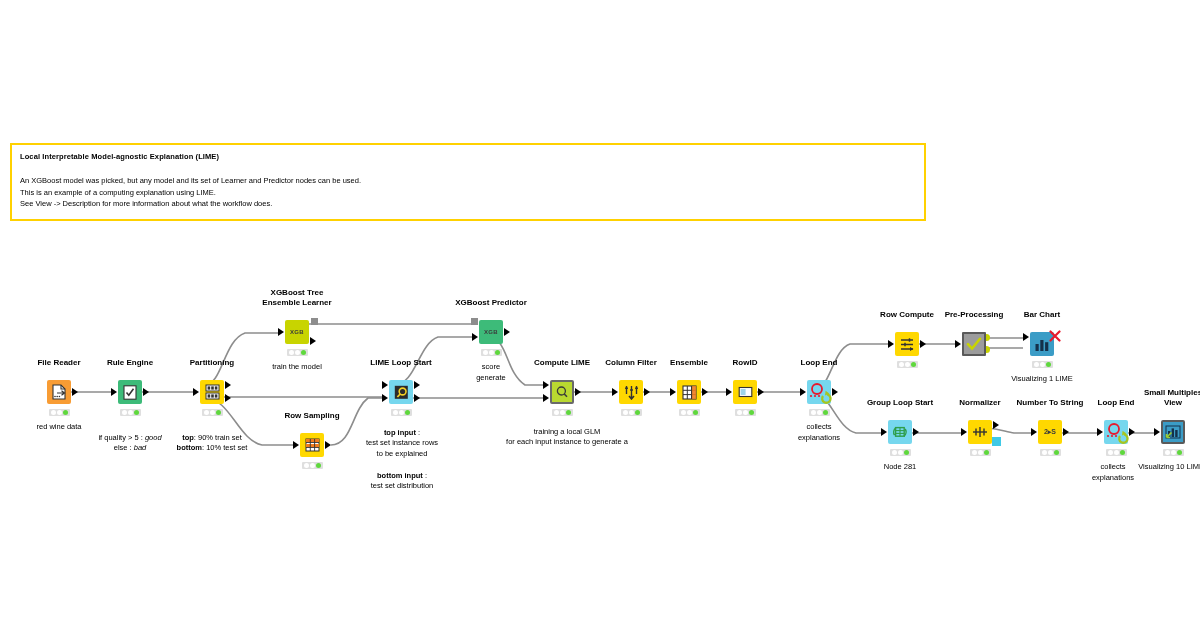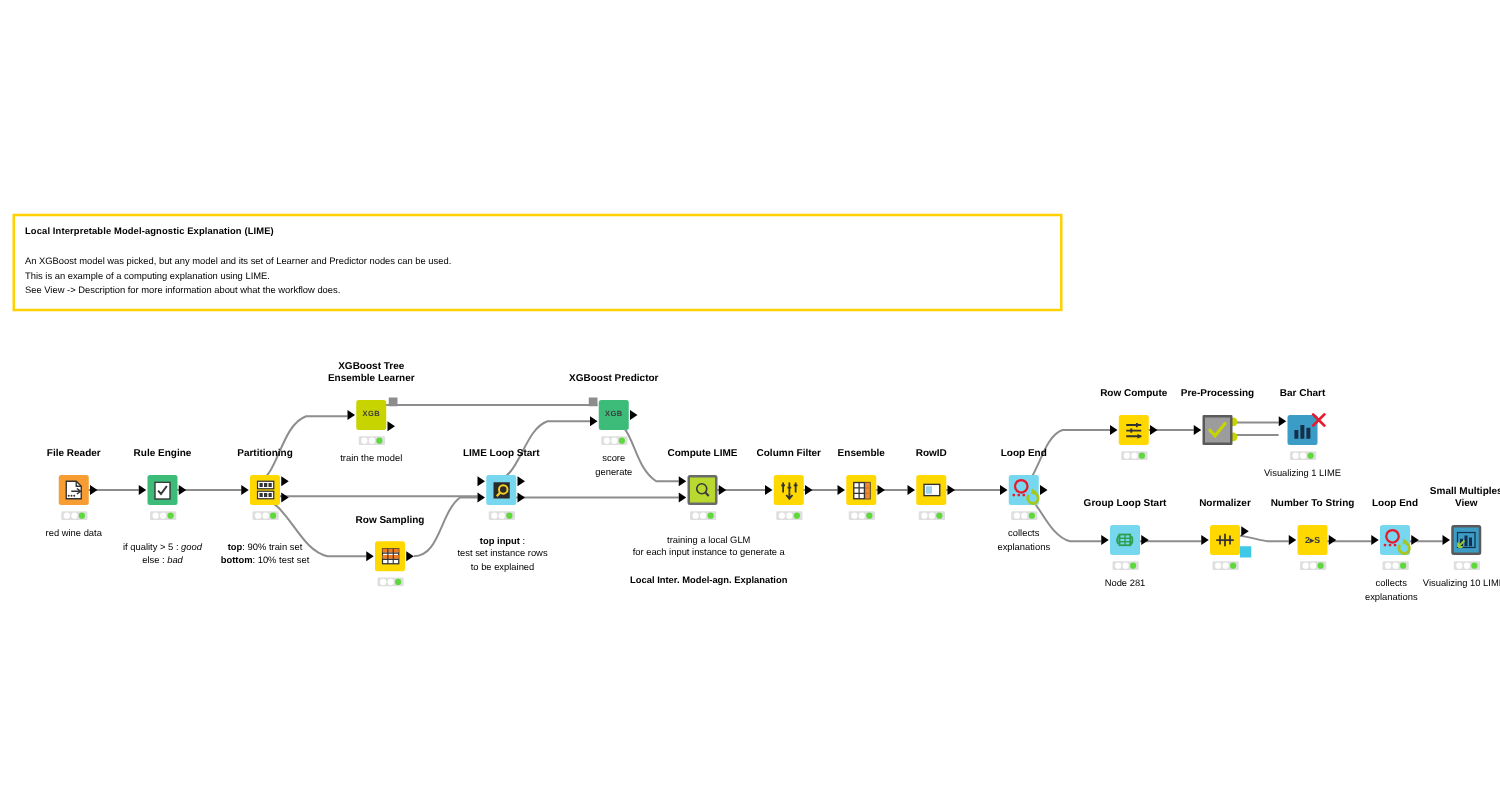--- a/index.html
+++ b/index.html
@@ -11,26 +11,25 @@
     position:relative;
     overflow:hidden;
     -webkit-font-smoothing:antialiased;
   }
   #canvas{position:absolute;left:0;top:0;width:1200px;height:630px;}
   svg.wires{position:absolute;left:0;top:0;width:1200px;height:630px;pointer-events:none;}
 
   
   .annotation{
     position:absolute;
-    left:10px;top:143px;width:840px;height:78px;
+    left:10px;top:143px;width:916px;height:78px;
     background:#ffffff;
     border:2px solid #FFD100;
     box-sizing:border-box;
     padding:6px 8px 4px 8px;
-    margin-top:28px;
   }
   .annotation .ann-title{
     font-size:7.5px;font-weight:bold;color:#000;line-height:11px;
     letter-spacing:0.1px;
   }
   .annotation .ann-body{
     margin-top:13px;
     font-size:7.5px;color:#000;line-height:11.5px;
   }
 
@@ -601,21 +600,21 @@
           <i></i>
           <i class="on"></i>
         </div>
     </div>
     <div class="node-desc" style="left:-40px;width:170px;">Visualizing 10 LIMEs</div>
   </div>
 
   <div class="free-label" style="left:322px;top:417px;width:160px;">
     <span style="white-space:pre-line;"><b>top input</b> :<br>test set instance rows<br>to be explained</span>
   </div>
+  <div class="free-label" style="left:322px;top:460px;width:160px;">
+    <span style="white-space:pre-line;"><b>bottom input</b> :<br>test set distribution</span>
+  </div>
   <div class="free-label" style="left:452px;top:416px;width:230px;">
     <span style="white-space:pre-line;">training a local GLM
 for each input instance to generate a</span>
   </div>
-  <div class="free-label bold" style="left:452px;top:448px;width:230px;">
-    <span>Local Inter. Model-agn.  Explanation</span>
-  </div>
 
 </div>
 
 </body></html>

